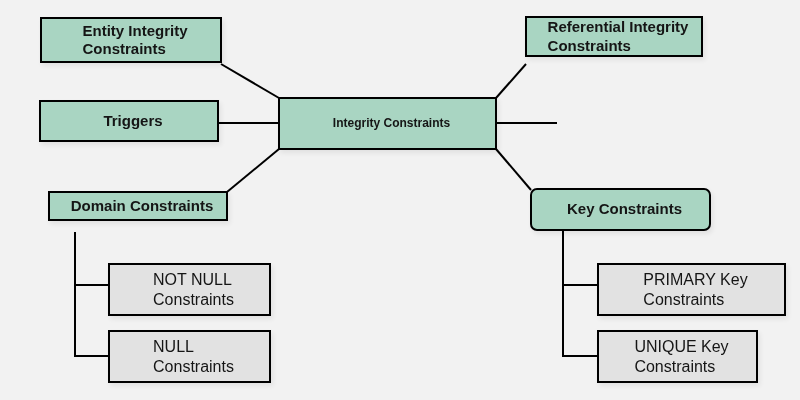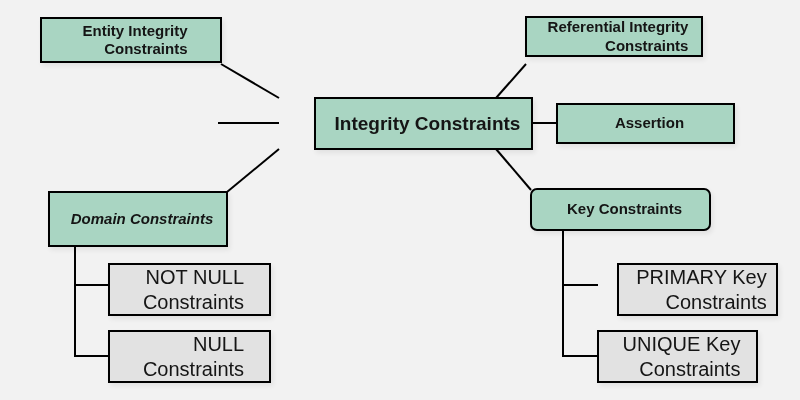--- a/index.html
+++ b/index.html
@@ -29,53 +29,52 @@
   }
   .wires line {
     stroke: var(--border);
     stroke-width: 2;
   }
   .node {
     position: absolute;
     display: flex;
     align-items: center;
     justify-content: center;
-    text-align: right;
+    text-align: left;
     white-space: pre-line;
     border: 2px solid var(--border);
     color: var(--text);
     line-height: 1.22;
     box-shadow: 2px 3px 5px rgba(0,0,0,0.07);
     padding-left: 8px;
   }
   .node.green {
     background: var(--node-fill);
     font-weight: bold;
     font-size: 15px;
   }
   .node.gray {
     background: var(--leaf-fill);
     font-weight: normal;
-    font-size: 20px;
+    font-size: 16px;
   }
   .node.root {
-    font-size: 19px;
-    margin-left: 36px;
+    font-size: 12px;
   }
   
   .pos-entity      { left: 40px;  top: 17px;  width: 182px; height: 46px; }
   .pos-referential { left: 525px; top: 16px;  width: 178px; height: 41px; }
   .pos-triggers    { left: 39px;  top: 100px; width: 180px; height: 42px; }
   .pos-root        { left: 278px; top: 97px;  width: 219px; height: 53px; }
   .pos-assertion   { left: 556px; top: 103px; width: 179px; height: 41px; }
-  .pos-domain      { left: 48px;  top: 191px; width: 180px; height: 56px; font-style: italic; }
+  .pos-domain      { left: 48px;  top: 191px; width: 180px; height: 30px; }
   .pos-key         { left: 530px; top: 188px; width: 181px; height: 43px; border-radius: 7px; }
   .pos-notnull     { left: 108px; top: 263px; width: 163px; height: 53px; }
   .pos-check       { left: 108px; top: 330px; width: 163px; height: 53px; }
-  .pos-primary     { left: 597px; top: 263px; width: 161px; height: 53px; margin-left: 20px; }
+  .pos-primary     { left: 597px; top: 263px; width: 189px; height: 53px; }
   .pos-unique     { left: 597px; top: 330px; width: 161px; height: 53px; }
 </style>
 </head>
 <body>
 
 <div class="stage">
 
   <svg class="wires" viewBox="0 0 800 400" aria-hidden="true">
 
     <line x1="221" y1="64" x2="279" y2="98"></line>
@@ -91,22 +90,22 @@
 
     <line x1="563" y1="230" x2="563" y2="357"></line>
     <line x1="562" y1="285" x2="598" y2="285"></line>
     <line x1="562" y1="356" x2="598" y2="356"></line>
   </svg>
 
   <div class="node green pos-entity">Entity Integrity
 Constraints</div>
   <div class="node green pos-referential">Referential Integrity
 Constraints</div>
+  <div class="node green pos-triggers">Triggers</div>
   <div class="node green root pos-root">Integrity Constraints</div>
-  <div class="node green pos-assertion">Assertion</div>
   <div class="node green pos-domain">Domain Constraints</div>
   <div class="node green pos-key">Key Constraints</div>
   <div class="node gray pos-notnull">NOT NULL
 Constraints</div>
   <div class="node gray pos-check">NULL
 Constraints</div>
   <div class="node gray pos-primary">PRIMARY Key
 Constraints</div>
   <div class="node gray pos-unique">UNIQUE Key
 Constraints</div>

